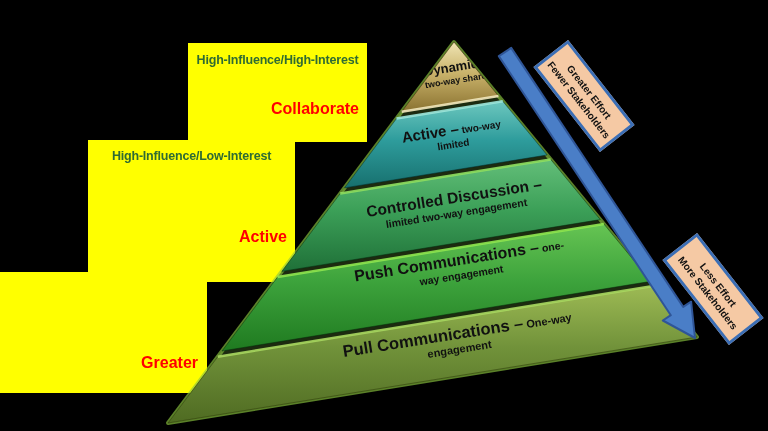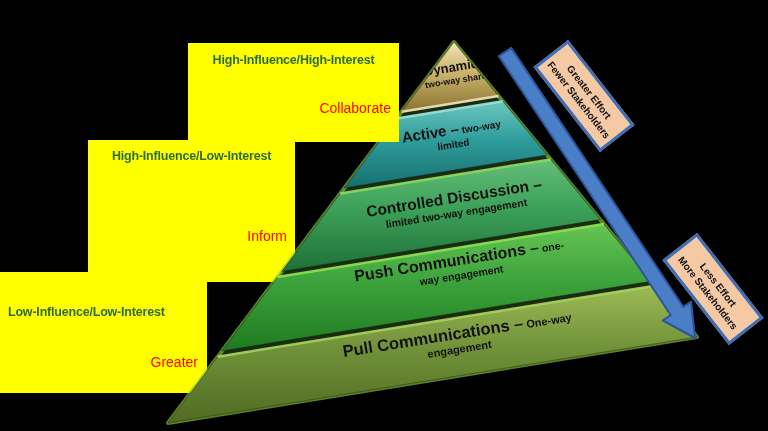--- a/index.html
+++ b/index.html
@@ -2,26 +2,26 @@
 <html><head>
 <meta charset="utf-8">
 <style>
   * { margin:0; padding:0; box-sizing:border-box; }
   html,body { width:768px; height:431px; background:#000; overflow:hidden;
               font-family:"Liberation Sans", sans-serif; }
   .stage { position:relative; width:768px; height:431px; background:#000; }
 
   
   .ybox { position:absolute; background:#FFFF00; }
-  #box-high-high { left:188px; top:43px;  width:211px; height:99px;  z-index:4; }
+  #box-high-high { left:188px; top:43px;  width:179px; height:99px;  z-index:4; }
   #box-high-low  { left:88px;  top:140px; width:207px; height:142px; z-index:1; }
   #box-low-low   { left:0px;   top:272px; width:207px; height:121px; z-index:1; }
   .qlabel { position:absolute; left:0; right:0; text-align:center; color:#2F6B33;
             font-weight:bold; font-size:12.5px; white-space:nowrap; letter-spacing:-0.2px; }
-  .strategy { position:absolute; color:#FF0000; font-weight:normal; font-size:14px; white-space:nowrap; }
+  .strategy { position:absolute; color:#FF0000; font-weight:bold; font-size:16px; white-space:nowrap; }
   #box-high-high .qlabel { top:10px; }
   #box-high-high .strategy { right:8px; top:57px; }
   #box-high-low .qlabel.top { top:9px; }
   #box-high-low .strategy { right:8px; top:88px; }
   #box-high-low .qlabel.bottom { bottom:7px; }
   #box-low-low .qlabel { top:33px; text-align:left; left:8px; right:auto; }
   #box-low-low .strategy { right:9px; top:82px; }
 
   
   svg.layer { position:absolute; left:0; top:0; z-index:2; }
@@ -52,24 +52,23 @@
   #banner-greater { left:530px; top:74px; }
   #banner-less    { left:659px; top:267px; }
 </style>
 </head>
 <body>
 
 <div class="stage">
 
   <div class="ybox" id="box-high-low">
     <div class="qlabel top">High-Influence/Low-Interest</div>
-    <div class="strategy">Inform</div>
+    <div class="strategy">Active</div>
   </div>
   <div class="ybox" id="box-low-low">
-    <div class="qlabel">Low-Influence/Low-Interest</div>
     <div class="strategy">Greater</div>
   </div>
 
   <svg class="layer" width="768" height="431" viewBox="0 0 768 431">
     <defs>
       <linearGradient id="g0" x1="0" y1="0" x2="0" y2="1">
         <stop offset="0" stop-color="#F0E5B4"></stop>
           <stop offset="0.45" stop-color="#C9B26A"></stop>
           <stop offset="1" stop-color="#8A7230"></stop>
       </linearGradient>

